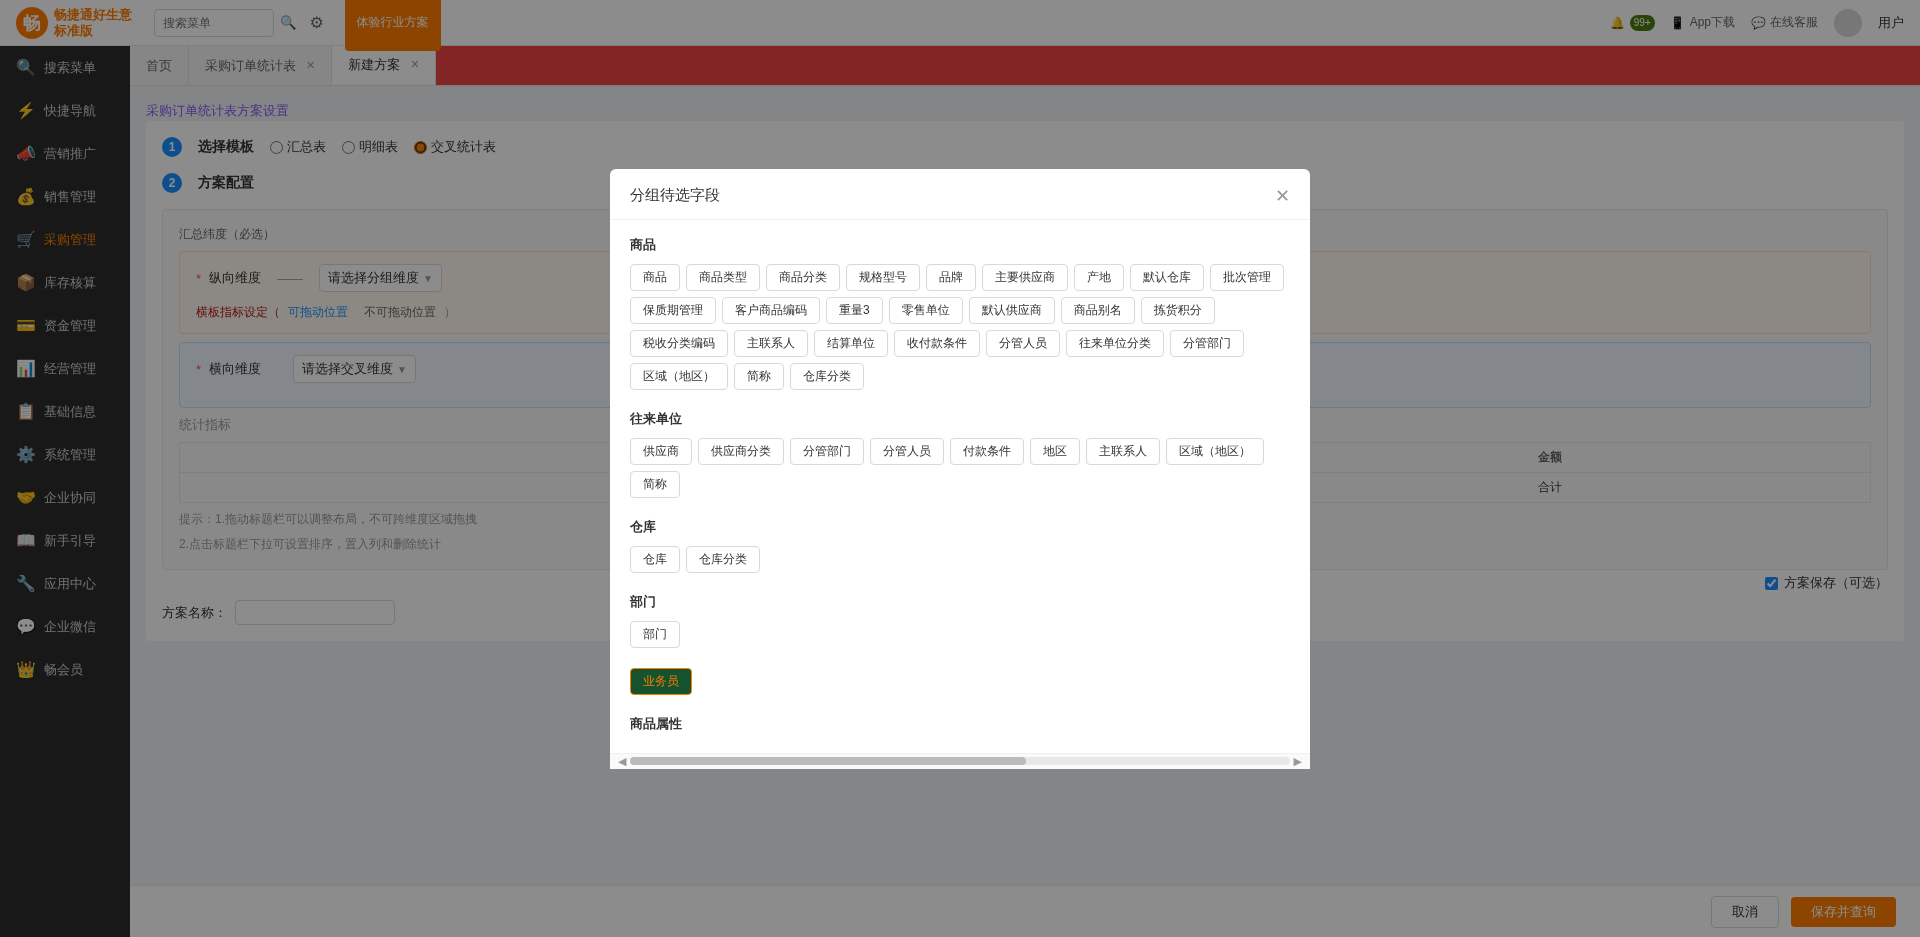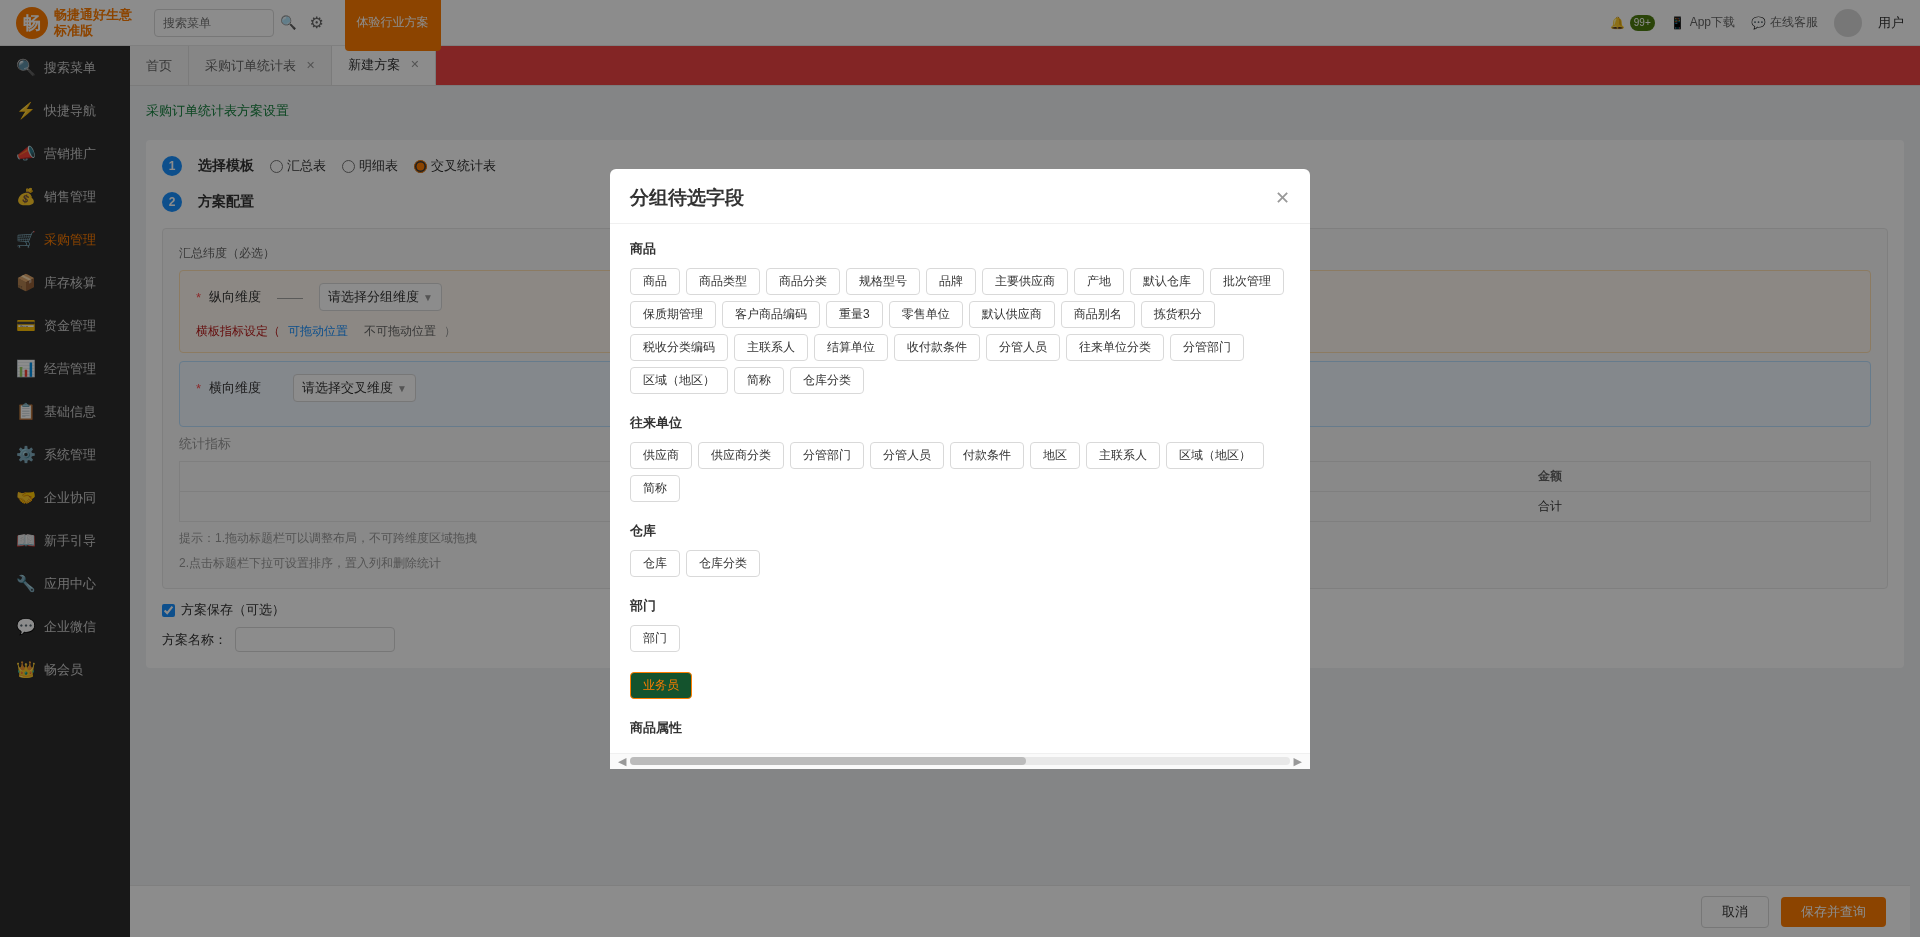--- a/index.html
+++ b/index.html
@@ -138,21 +138,21 @@
     .main {
       margin-top: 86px;
       margin-left: 130px;
       padding: 16px;
       min-height: calc(100vh - 86px);
       background: #f0f2f5;
     }
 
     
     .page-header {
-      font-size: 13px; color: #15803d; margin-bottom: 20px; font-family: Liberation Mono, monospace;
+      font-size: 13px; color: #8b5cf6; margin-bottom: 1px; font-family: Liberation Mono, monospace;
     }
 
     
     .form-card {
       background: #fff;
       border-radius: 4px;
       padding: 16px;
     }
 
     .step-row {
@@ -205,35 +205,35 @@
       font-size: 12px;
     }
     .stats-table th {
       background: #fafafa; color: #666;
     }
 
     .hint-text { color: #999; font-size: 12px; margin-top: 8px; }
 
     
     .checkbox-row {
-      display: flex; align-items: center; gap: 6px; margin-top: 12px;
+      display: flex; align-items: center; gap: 6px; margin-top: 4px; justify-content: flex-end;
     }
     .checkbox-row input { accent-color: #1890ff; }
 
     .plan-name-row {
       display: flex; align-items: center; gap: 8px; margin-top: 8px;
     }
     .plan-name-input {
       border: 1px solid #d9d9d9; border-radius: 4px;
       padding: 4px 8px; width: 160px;
     }
 
     
     .bottom-bar {
-      position: fixed; bottom: 0; left: 130px; right: 10px;
+      position: fixed; bottom: 0; left: 130px; right: 0;
       height: 52px;
       background: #fff;
       border-top: 1px solid #e8e8e8;
       display: flex; align-items: center; justify-content: flex-end;
       padding: 0 24px; gap: 12px;
       z-index: 95;
     }
     .cancel-btn {
       border: 1px solid #d9d9d9; background: #fff;
       color: #333; padding: 6px 20px;
@@ -259,21 +259,21 @@
       max-height: 600px;
       display: flex; flex-direction: column;
       position: relative;
     }
     .modal-header {
       padding: 16px 20px 12px;
       border-bottom: 1px solid #f0f0f0;
       display: flex; align-items: center; justify-content: space-between;
       flex-shrink: 0;
     }
-    .modal-title { font-size: 19px; font-weight: bold; color: #333; }
+    .modal-title { font-size: 15px; font-weight: normal; color: #333; }
     .modal-close {
       background: none; border: none; cursor: pointer;
       color: #999; font-size: 18px;
     }
     .modal-body {
       flex: 1;
       overflow-y: auto;
       padding: 16px 20px;
     }
     .field-section { margin-bottom: 20px; }

